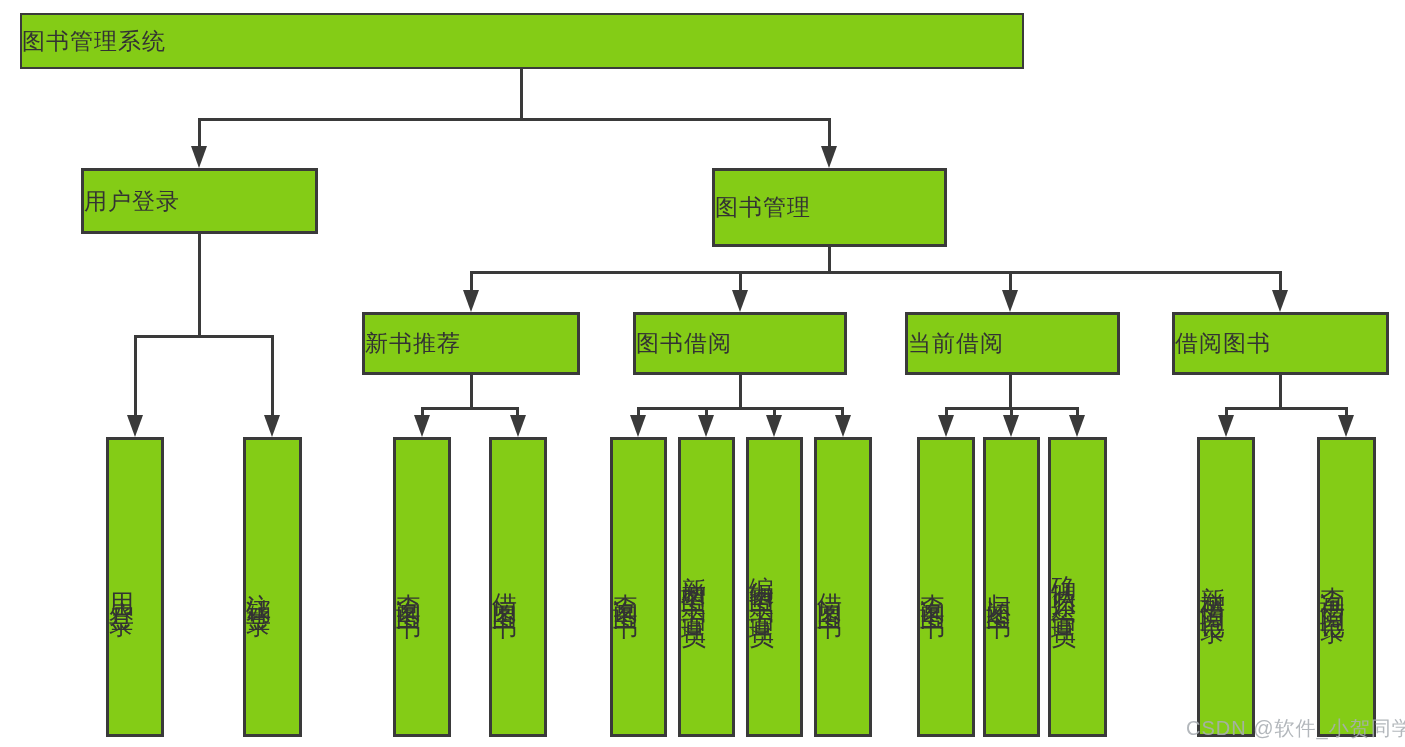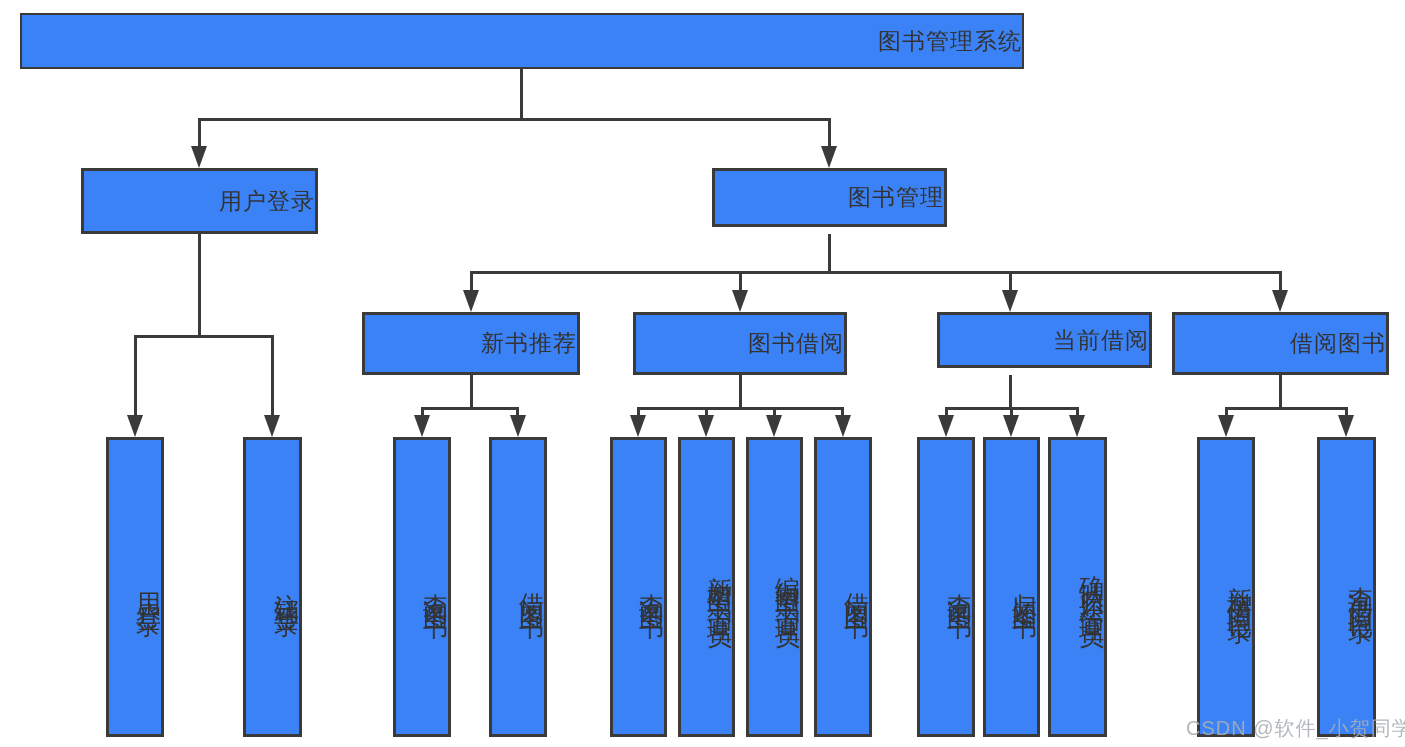--- a/index.html
+++ b/index.html
@@ -6,26 +6,26 @@
   .canvas {
     position: relative;
     width: 1405px;
     height: 747px;
     background: #ffffff;
     font-family: "Liberation Sans", sans-serif;
     overflow: hidden;
   }
   .box {
     position: absolute;
-    background: #3b82f6;
+    background: #84cc16;
     border: 3px solid #3a3a3a;
     box-sizing: border-box;
     display: flex;
     align-items: center;
-    justify-content: flex-end;
+    justify-content: flex-start;
     color: #333333;
   }
   .box.root { border-width: 2px; }
   .hlabel { font-size: 23px; letter-spacing: 1px; white-space: nowrap; }
   .vlabel {
     writing-mode: vertical-rl;
     text-orientation: mixed;
     font-size: 25px;
     letter-spacing: 7px;
     line-height: 1;
@@ -117,31 +117,31 @@
   <div class="arrow" style="left:1218px; top:415px;"></div>
   <div class="arrow" style="left:1338px; top:415px;"></div>
 
   <div class="box root" style="left:20px; top:13px; width:1004px; height:56px;">
     <span class="hlabel">图书管理系统</span>
   </div>
 
   <div class="box" style="left:81px; top:168px; width:237px; height:66px;">
     <span class="hlabel">用户登录</span>
   </div>
-  <div class="box" style="left:712px; top:168px; width:235px; height:59px;padding-left:46px;">
+  <div class="box" style="left:712px; top:168px; width:235px; height:79px;">
     <span class="hlabel">图书管理</span>
   </div>
 
   <div class="box" style="left:362px; top:312px; width:218px; height:63px;">
     <span class="hlabel">新书推荐</span>
   </div>
   <div class="box" style="left:633px; top:312px; width:214px; height:63px;">
     <span class="hlabel">图书借阅</span>
   </div>
-  <div class="box" style="left:937px; top:312px; width:215px; height:56px;">
+  <div class="box" style="left:905px; top:312px; width:215px; height:63px;">
     <span class="hlabel">当前借阅</span>
   </div>
   <div class="box" style="left:1172px; top:312px; width:217px; height:63px;">
     <span class="hlabel">借阅图书</span>
   </div>
 
   <div class="box" style="left:106px; top:437px; width:58px; height:300px;">
     <span class="vlabel">用户登录</span>
   </div>
   <div class="box" style="left:243px; top:437px; width:59px; height:300px;">

